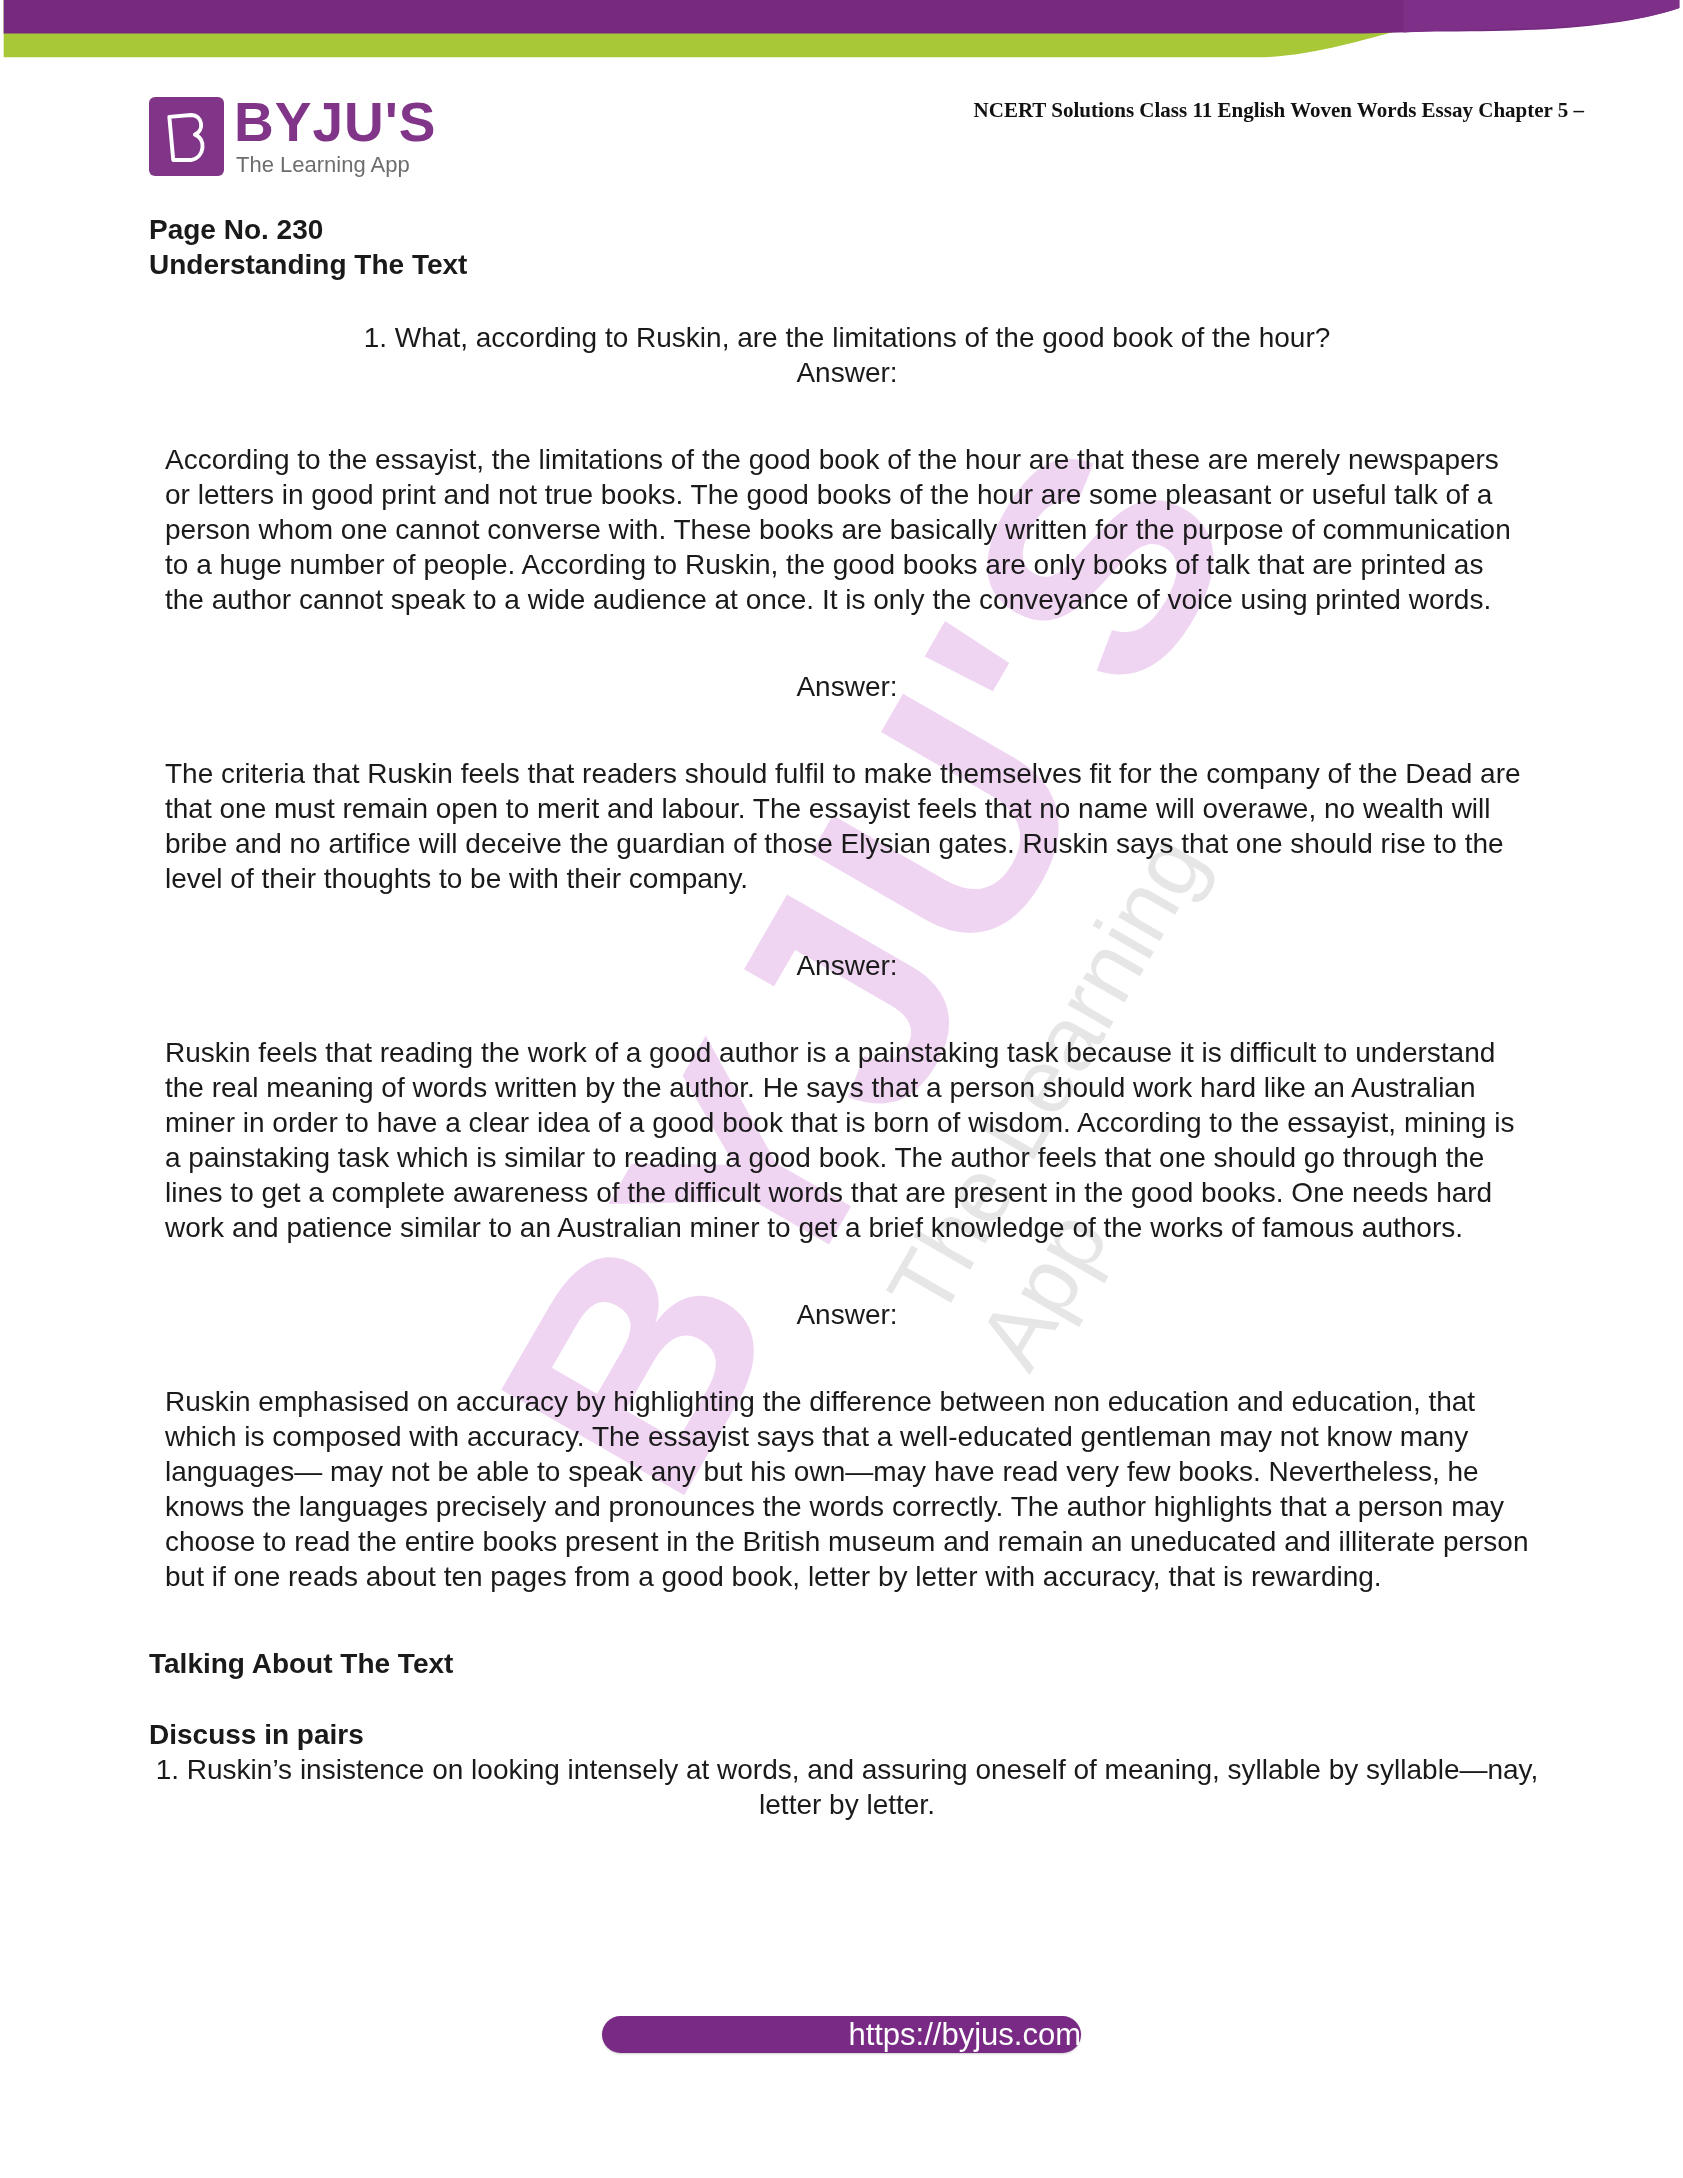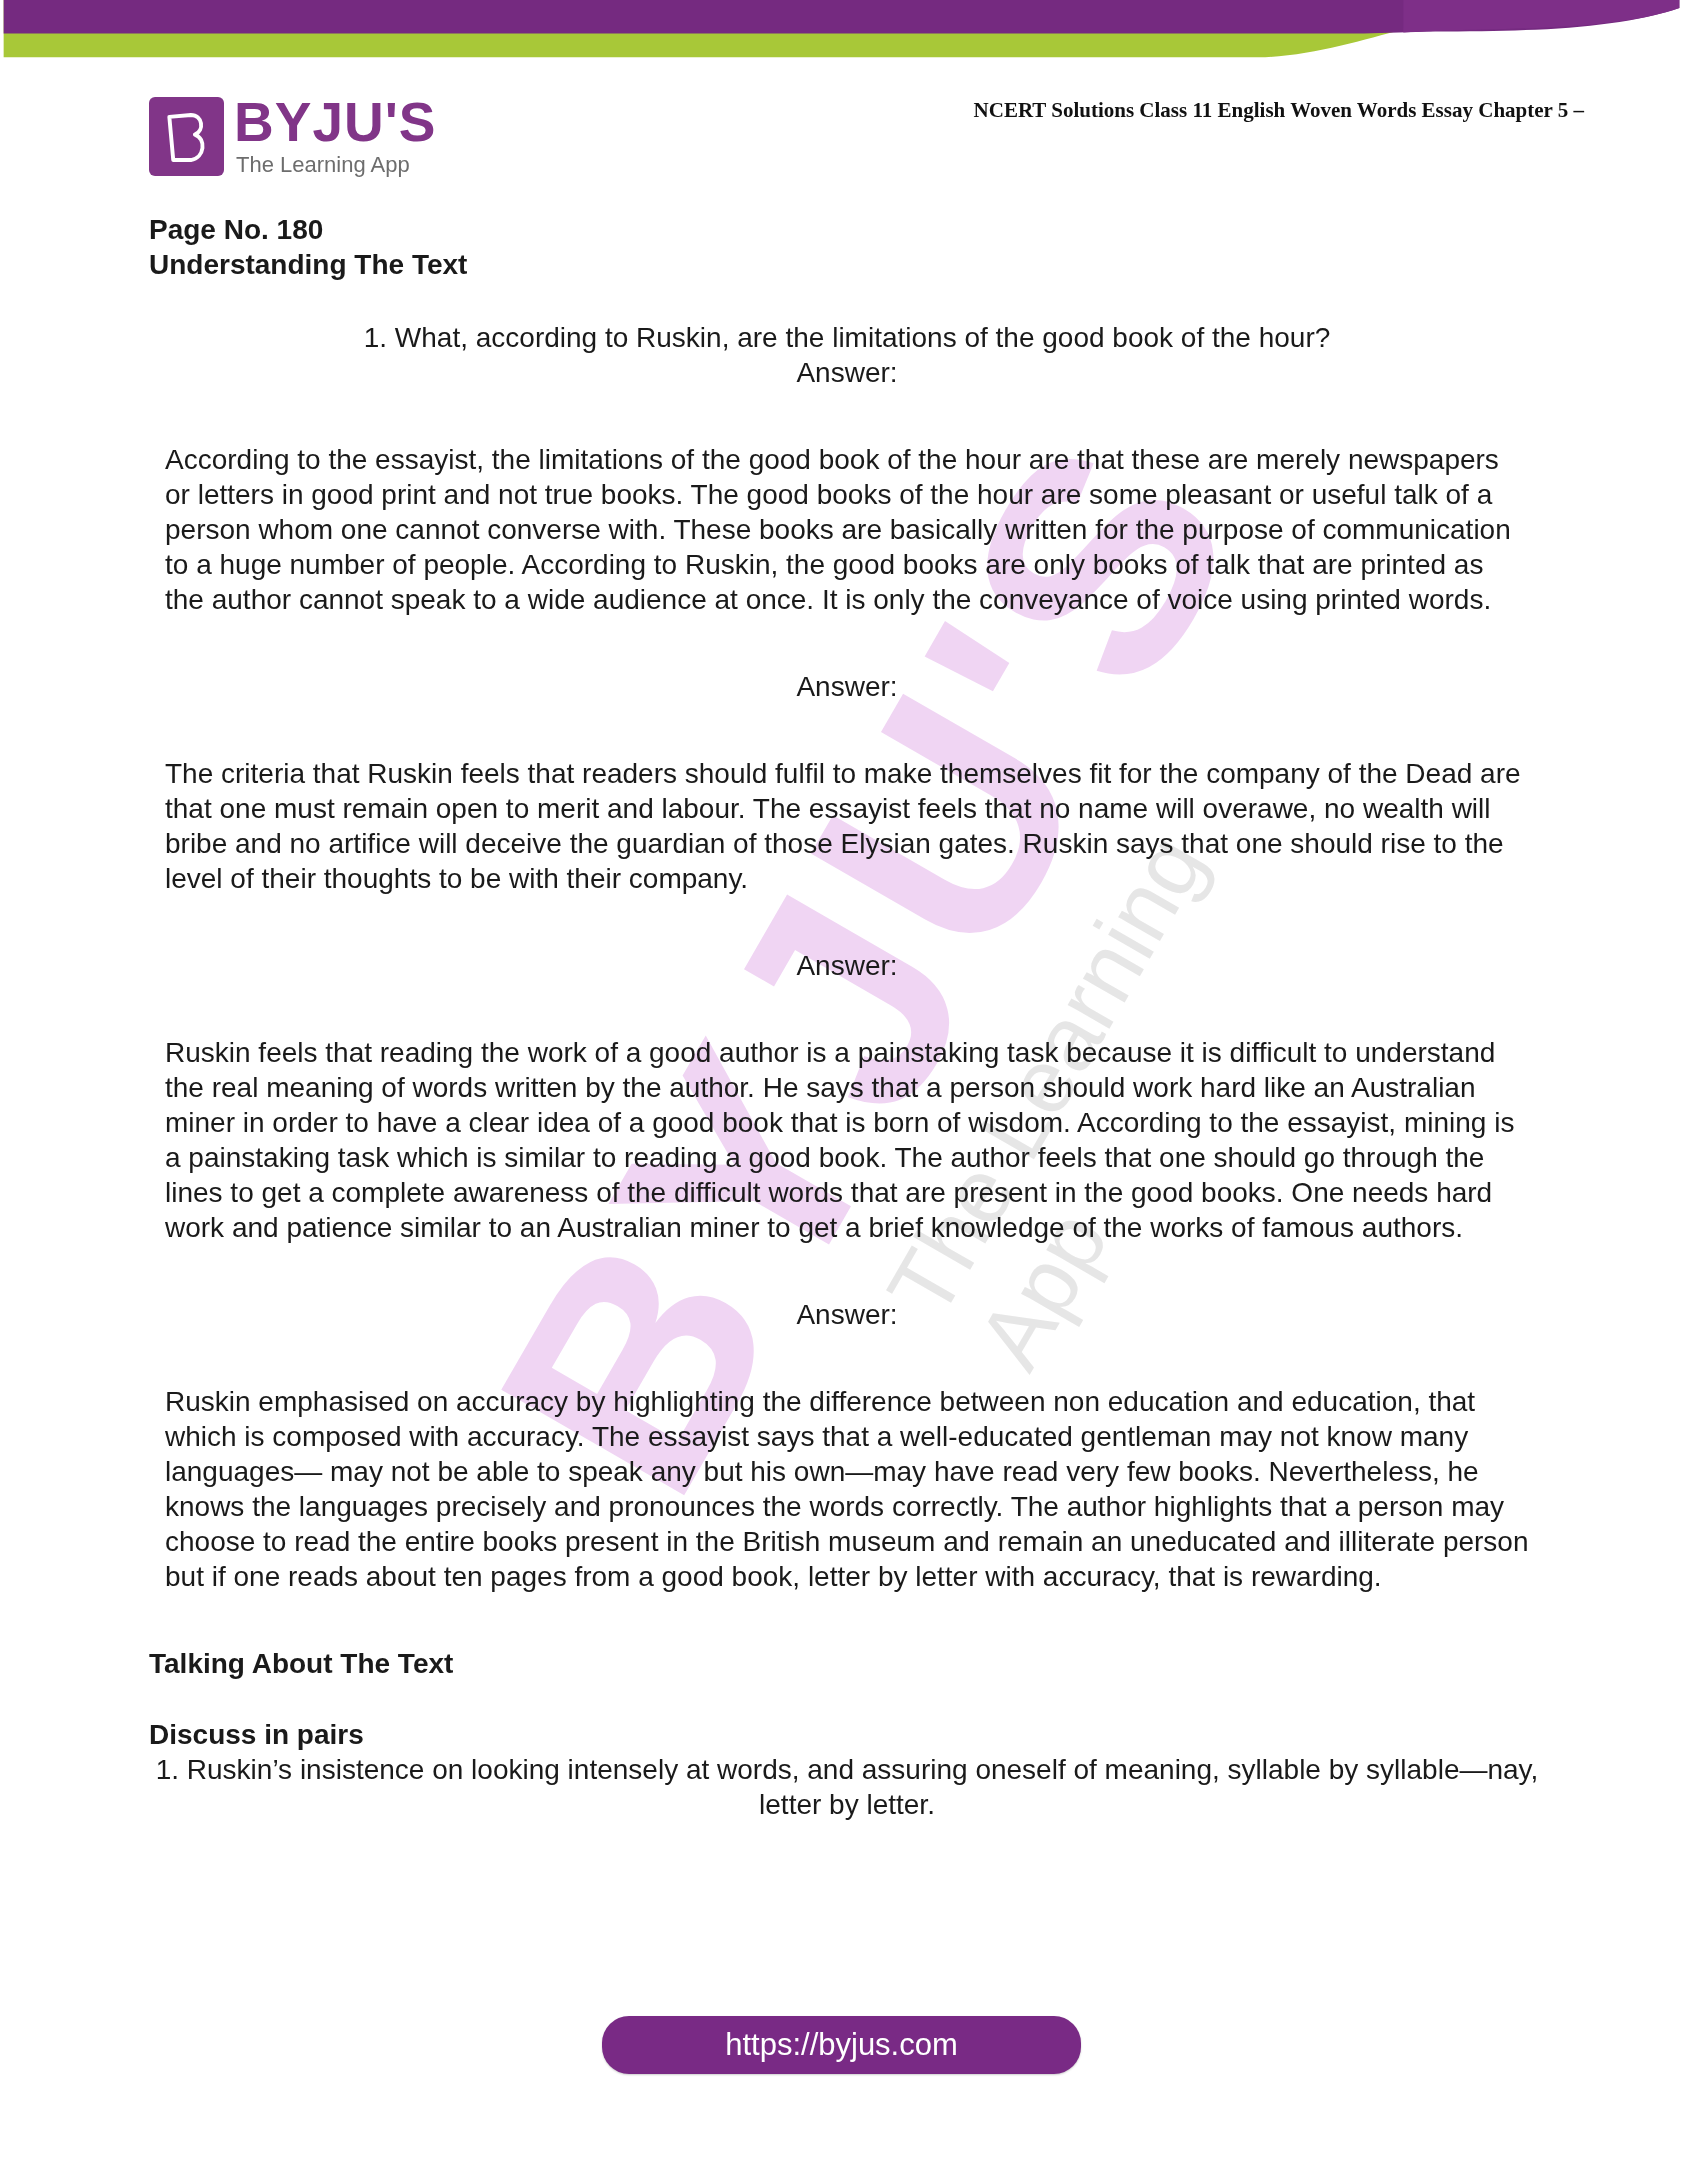--- a/index.html
+++ b/index.html
@@ -47,23 +47,23 @@
   .content {
     position: absolute; left: 149px; top: 212px; width: 1396px; z-index: 1;
     font-size: 28px; line-height: 35px;
   }
   .h { font-weight: 700; }
   .q { font-weight: 400; text-align: center; }
   .para { margin: 16px; }
   .gap-l { height: 38px; }
   .gap-m { height: 36px; }
   .footer-pill {
-    position: absolute; left: 602px; top: 2016px; width: 479px; height: 58px;
+    position: absolute; left: 602px; top: 2016px; width: 479px; height: 37px;
     background: #792a85; border-radius: 27px;
-    display: flex; align-items: center; justify-content: center;
+    display: flex; align-items: center; justify-content: flex-end;
     box-shadow: 0 1px 2px rgba(0,0,0,0.2);
   }
   .footer-pill span {
     color: #ffffff; font-size: 31px; font-family: "Liberation Sans", sans-serif;
   }
 </style>
 </head>
 <body>
 
 <svg class="banner" viewBox="0 0 1700 70" width="1683" height="69">
@@ -85,21 +85,21 @@
 <div class="doc-title">
   <div>NCERT Solutions Class 11 English Woven Words Essay Chapter 5 –</div>
 </div>
 
 <div class="watermark">
   <div class="wm-word">BYJU'S</div>
   <div class="wm-tag">The Learning App</div>
 </div>
 
 <div class="content">
-  <div class="h">Page No. 180</div>
+  <div class="h">Page No. 230</div>
   <div class="h">Understanding The Text</div>
   <div class="gap-l"></div>
 
   <div>
     <div class="q">1. What, according to Ruskin, are the limitations of the good book of the hour?</div>
     <div class="q">Answer:</div>
     <div class="gap-m"></div>
     <p class="para">According to the essayist, the limitations of the good book of the hour are that these are merely newspapers or letters in good print and not true books. The good books of the hour are some pleasant or useful talk of a person whom one cannot converse with. These books are basically written for the purpose of communication to a huge number of people. According to Ruskin, the good books are only books of talk that are printed as the author cannot speak to a wide audience at once. It is only the conveyance of voice using printed words.</p>
   </div>
   <div class="gap-m"></div>

